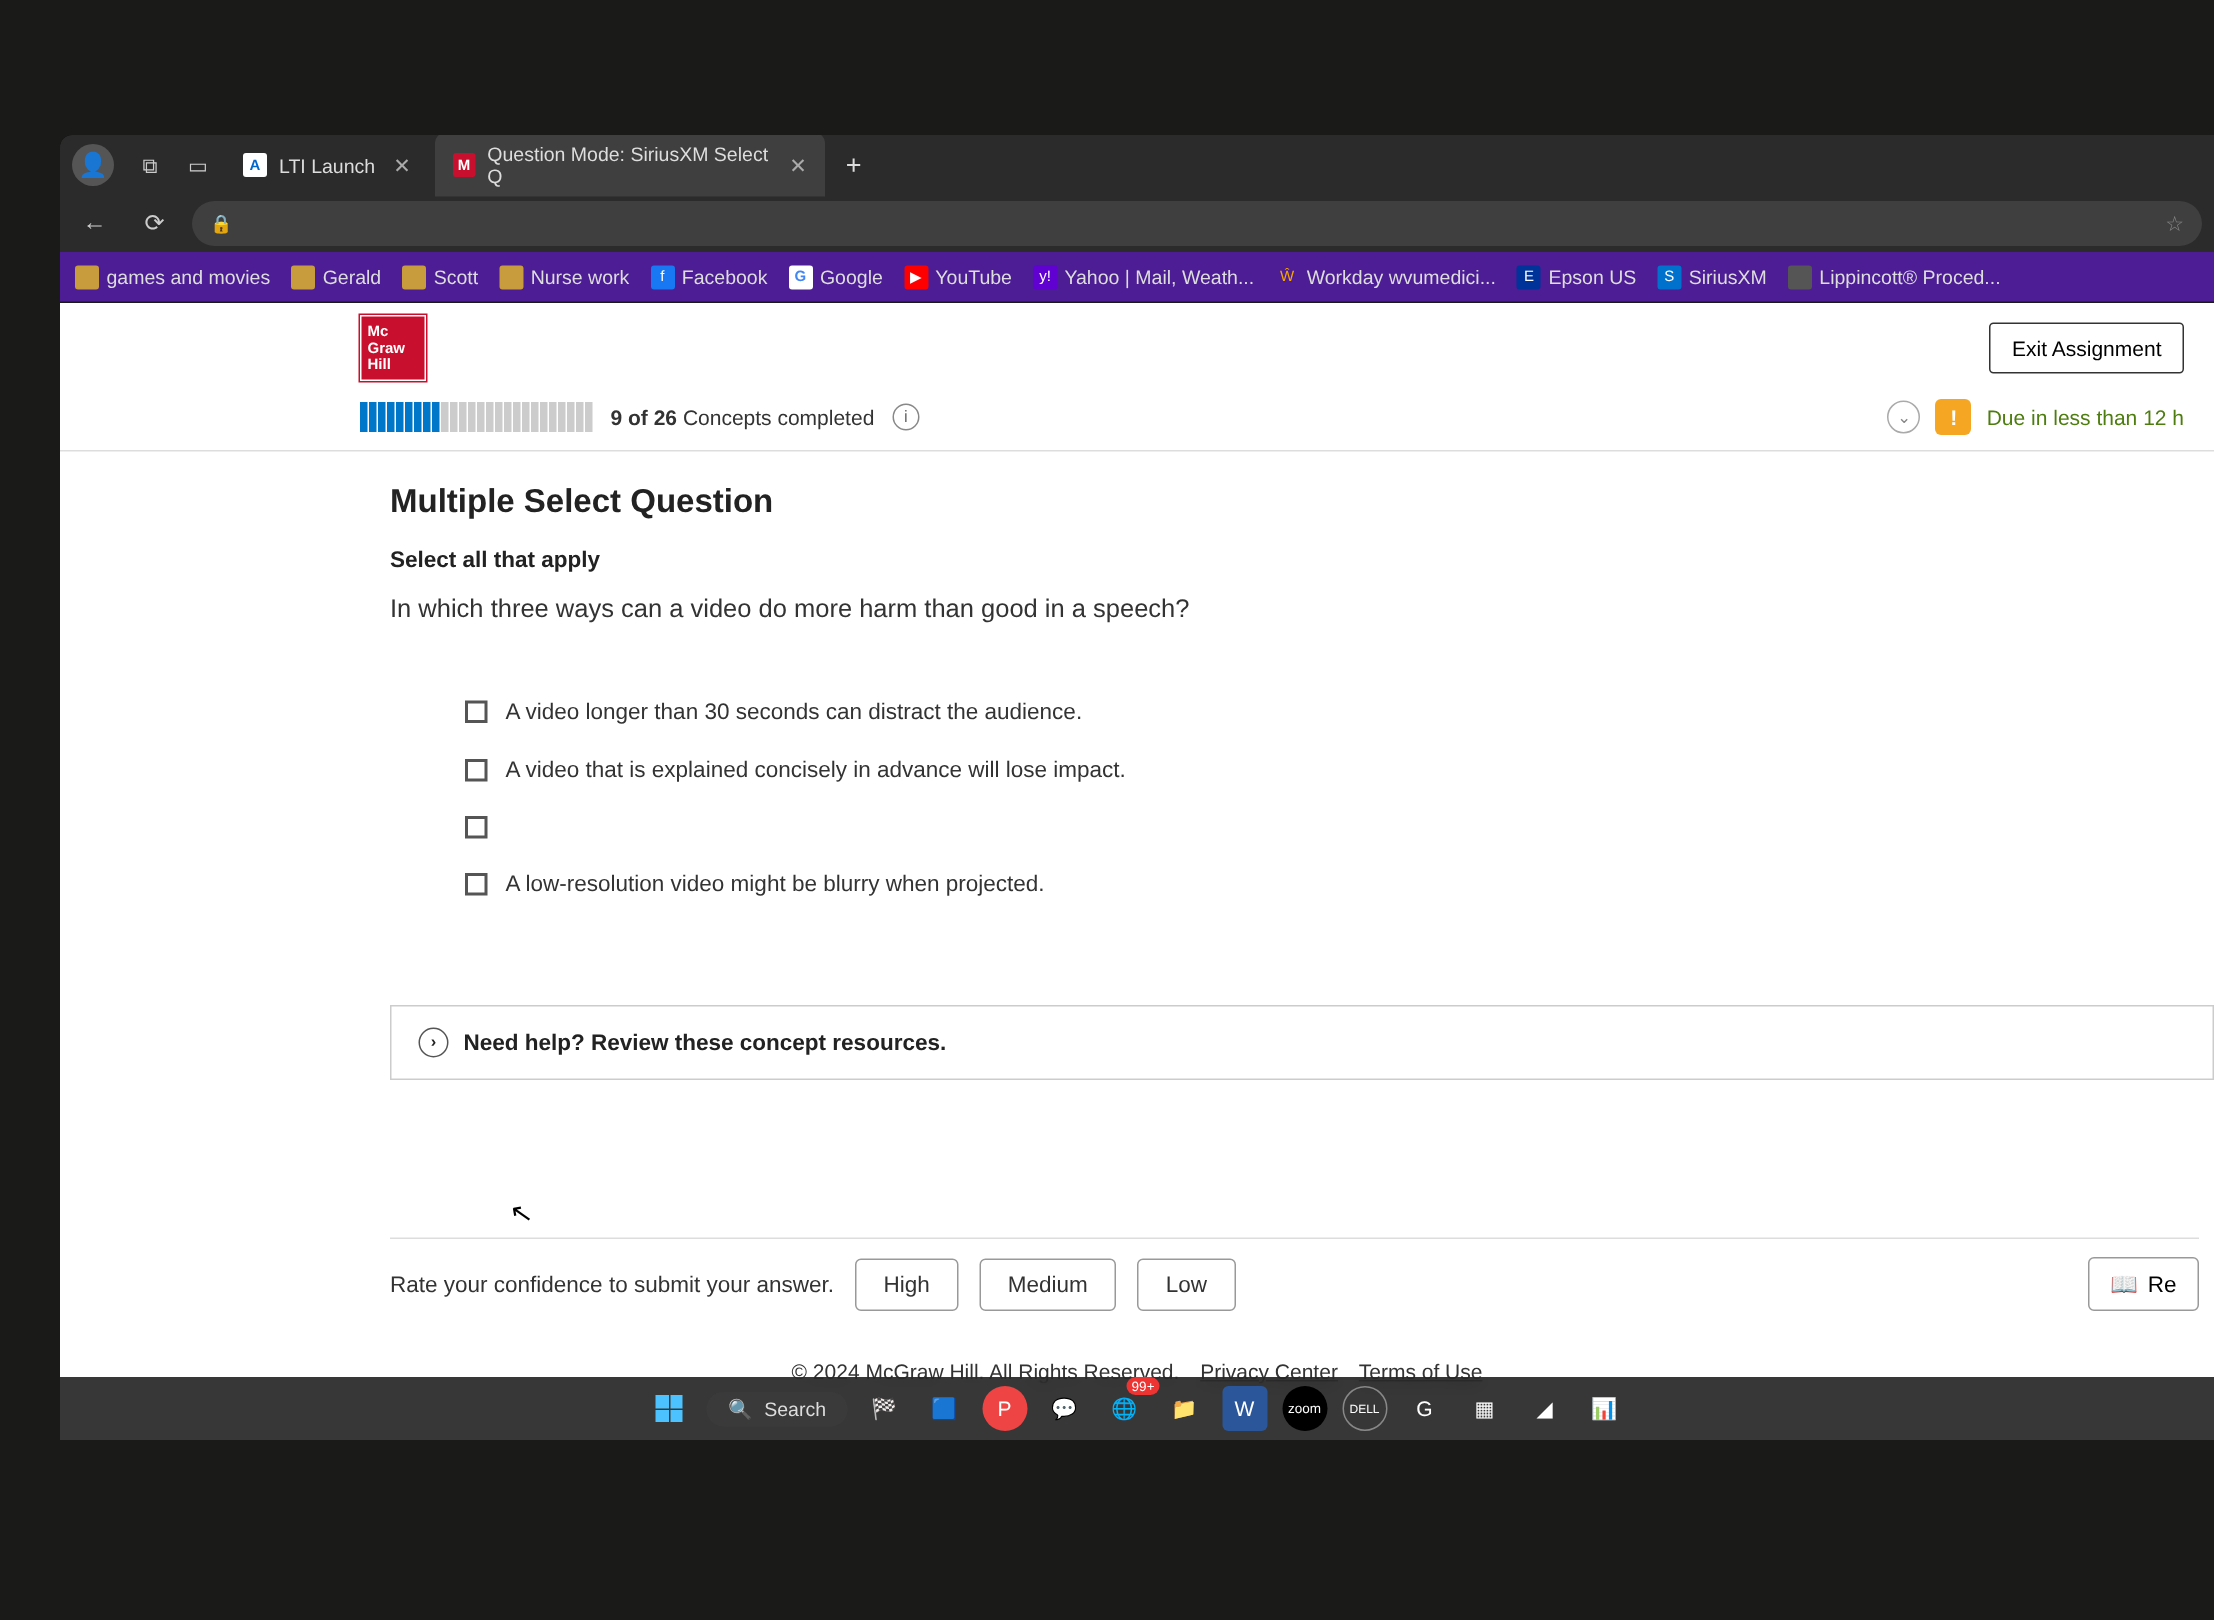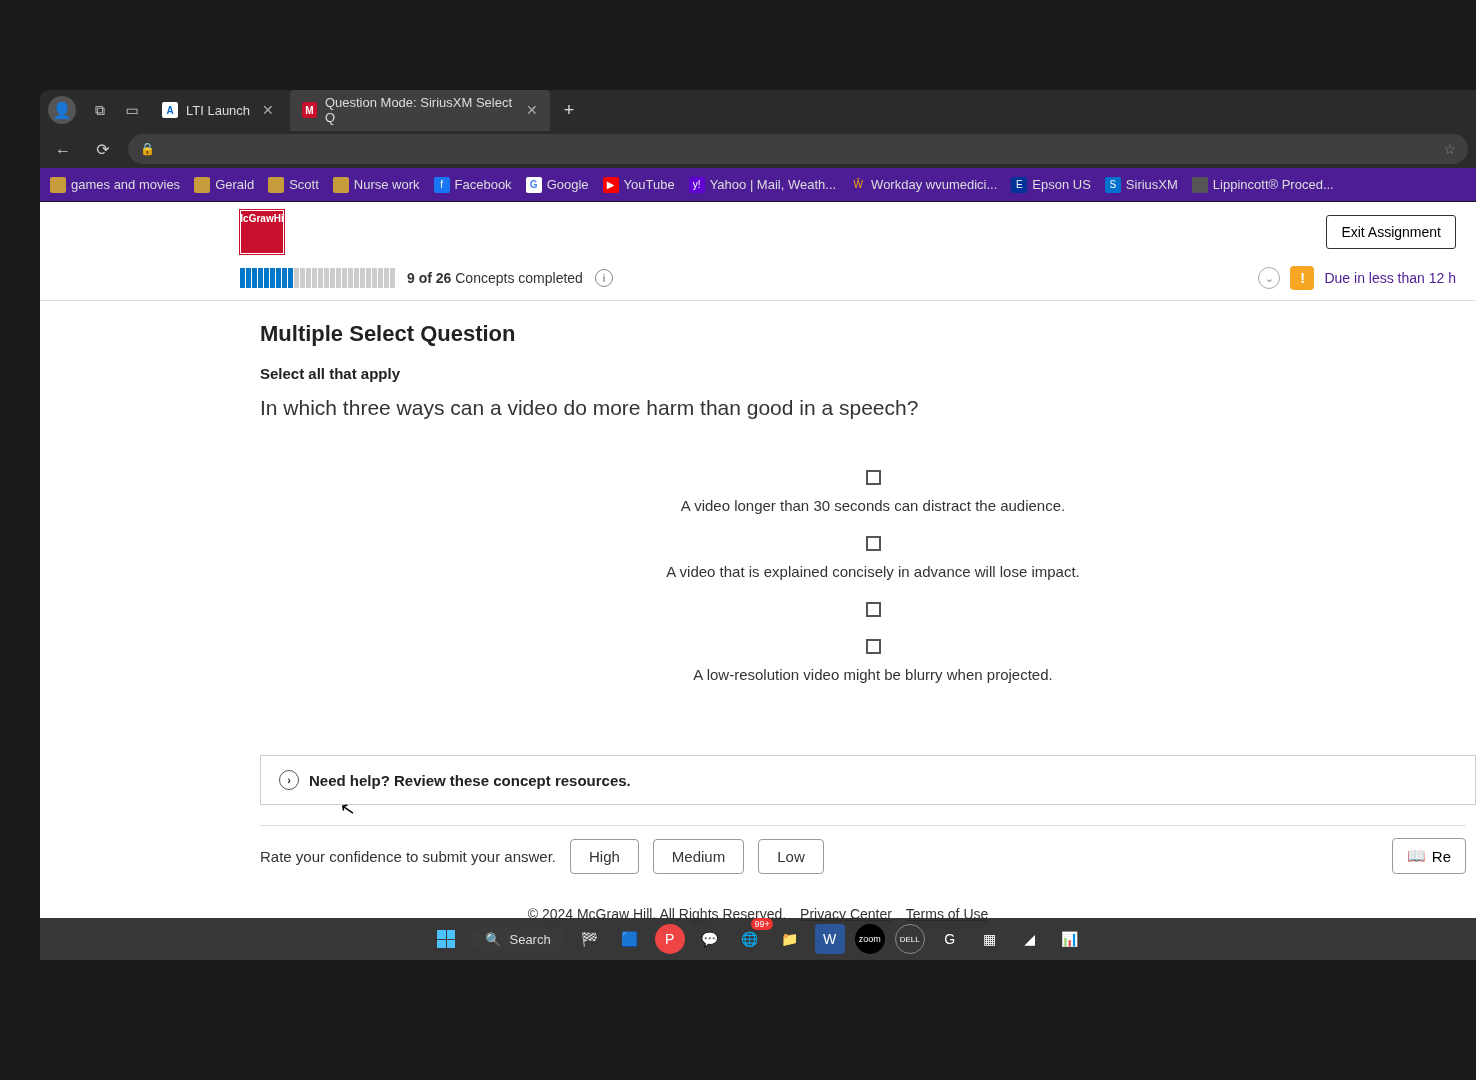--- a/index.html
+++ b/index.html
@@ -37,42 +37,42 @@
   .yt-ico{background:#ff0000;color:#fff;}
   .y-ico{background:#6001d2;color:#fff;}
   .wd-ico{color:#f7a500;}
   .ep-ico{background:#003399;color:#fff;}
   .sx-ico{background:#0072ce;color:#fff;}
   .lp-ico{background:#555;border-radius:50%;}
 
   
   .page { background:#fff; position:absolute; top:112px; left:0; right:0; bottom:0; overflow:hidden;}
   .mh-header { display:flex; align-items:center; justify-content:space-between; padding:8px 20px 6px 200px; }
-  .mh-logo { width:44px;height:44px;background:#c8102e;color:#fff;font-size:10px;font-weight:bold;display:flex;flex-direction:row;justify-content:center;padding:2px 4px;line-height:1.1;border:1px solid #fff;outline:1px solid #c8102e;}
+  .mh-logo { width:44px;height:44px;background:#c8102e;color:#fff;font-size:10px;font-weight:bold;display:flex;flex-direction:column;justify-content:center;padding:2px 4px;line-height:1.1;border:1px solid #fff;outline:1px solid #c8102e;}
   .exit-btn { border:1px solid #333;background:#fff;padding:8px 14px;font-size:14px;border-radius:3px;}
 
   .progress-row { display:flex;align-items:center;padding:6px 20px 10px 200px;gap:12px;border-bottom:1px solid #ddd;}
   .prog-bar { display:flex;gap:1px;}
   .seg{width:5px;height:20px;}
   .seg.done{background:#0077c8;}
   .seg.todo{background:#ccc;}
   .prog-text{font-size:14px;color:#333;}
   .prog-text b{font-weight:600;}
   .info-i{width:18px;height:18px;border:1px solid #888;border-radius:50%;display:inline-flex;align-items:center;justify-content:center;font-size:11px;color:#666;}
   .prog-right{margin-left:auto;display:flex;align-items:center;gap:10px;}
   .circ-check{width:22px;height:22px;border:1px solid #aaa;border-radius:50%;display:flex;align-items:center;justify-content:center;color:#888;font-size:11px;}
   .warn-badge{width:24px;height:24px;background:#f5a623;border-radius:4px;display:flex;align-items:center;justify-content:center;color:#fff;font-weight:bold;font-size:14px;}
-  .due-text{font-size:14px;color:#4c1d95;text-align:right;}
+  .due-text{font-size:14px;color:#4d7c0f;text-align:right;}
 
   .question-area{padding:20px 40px 20px 220px;}
   .q-title{font-size:22px;font-weight:600;margin-bottom:18px;color:#222;}
   .q-sub{font-size:15px;font-weight:600;margin-bottom:14px;color:#222;}
-  .q-text{font-size:21px;color:#333;margin-bottom:50px;}
+  .q-text{font-size:17px;color:#333;margin-bottom:50px;}
   .options{padding-left:50px;}
-  .opt{display:flex;align-items:center;gap:12px;margin-bottom:22px;font-size:15px;color:#333;flex-direction:column;}
+  .opt{display:flex;align-items:center;gap:12px;margin-bottom:22px;font-size:15px;color:#333;}
   .chk{width:15px;height:15px;border:2px solid #555;flex-shrink:0;}
 
   .help-bar{border:1px solid #ccc;margin:30px 0 0 220px;padding:14px 18px;display:flex;align-items:center;gap:10px;font-size:15px;font-weight:600;color:#222;}
   .help-arrow{width:20px;height:20px;border:1px solid #555;border-radius:50%;display:flex;align-items:center;justify-content:center;font-size:11px;}
 
   .confidence-row{position:absolute;bottom:74px;left:220px;right:10px;display:flex;align-items:center;gap:14px;padding:12px 0;border-top:1px solid #ddd;}
   .conf-label{font-size:15px;color:#333;}
   .conf-btn{border:1px solid #999;background:#fff;padding:8px 18px;font-size:15px;border-radius:4px;color:#333;}
   .re-btn{margin-left:auto;border:1px solid #999;background:#fff;padding:8px 14px;border-radius:4px;display:flex;align-items:center;gap:6px;font-size:15px;}
 

